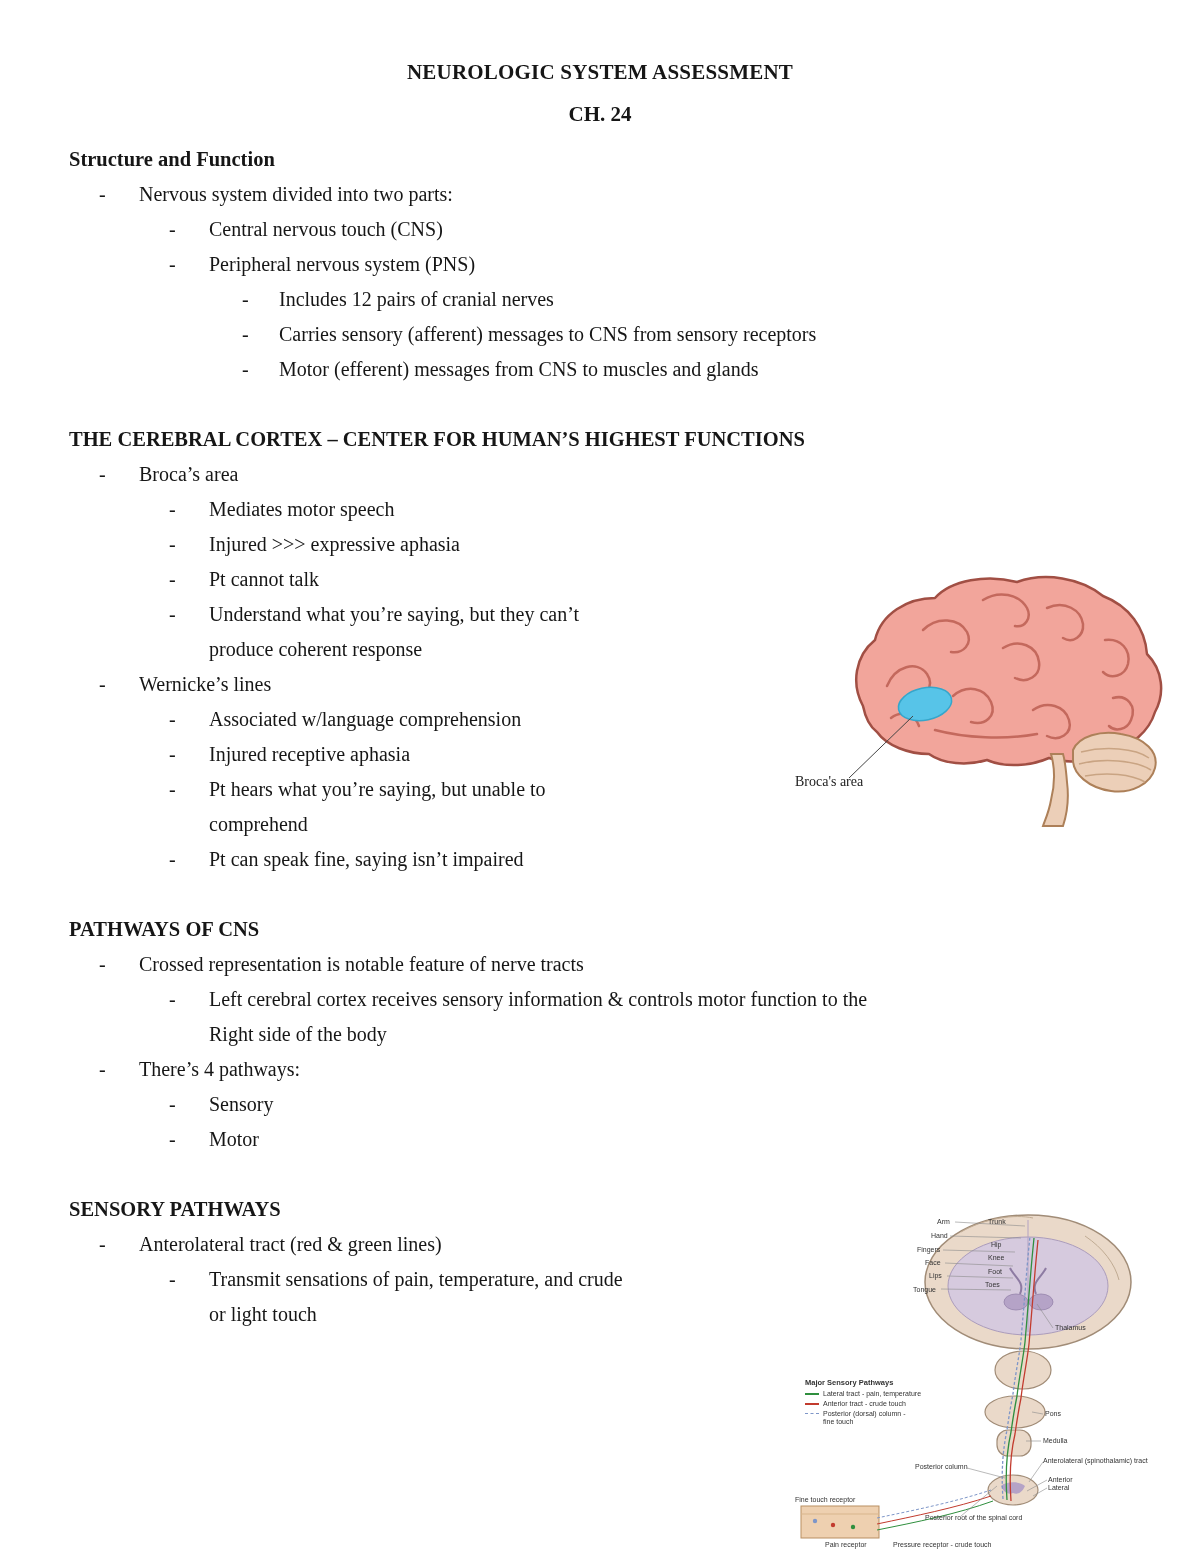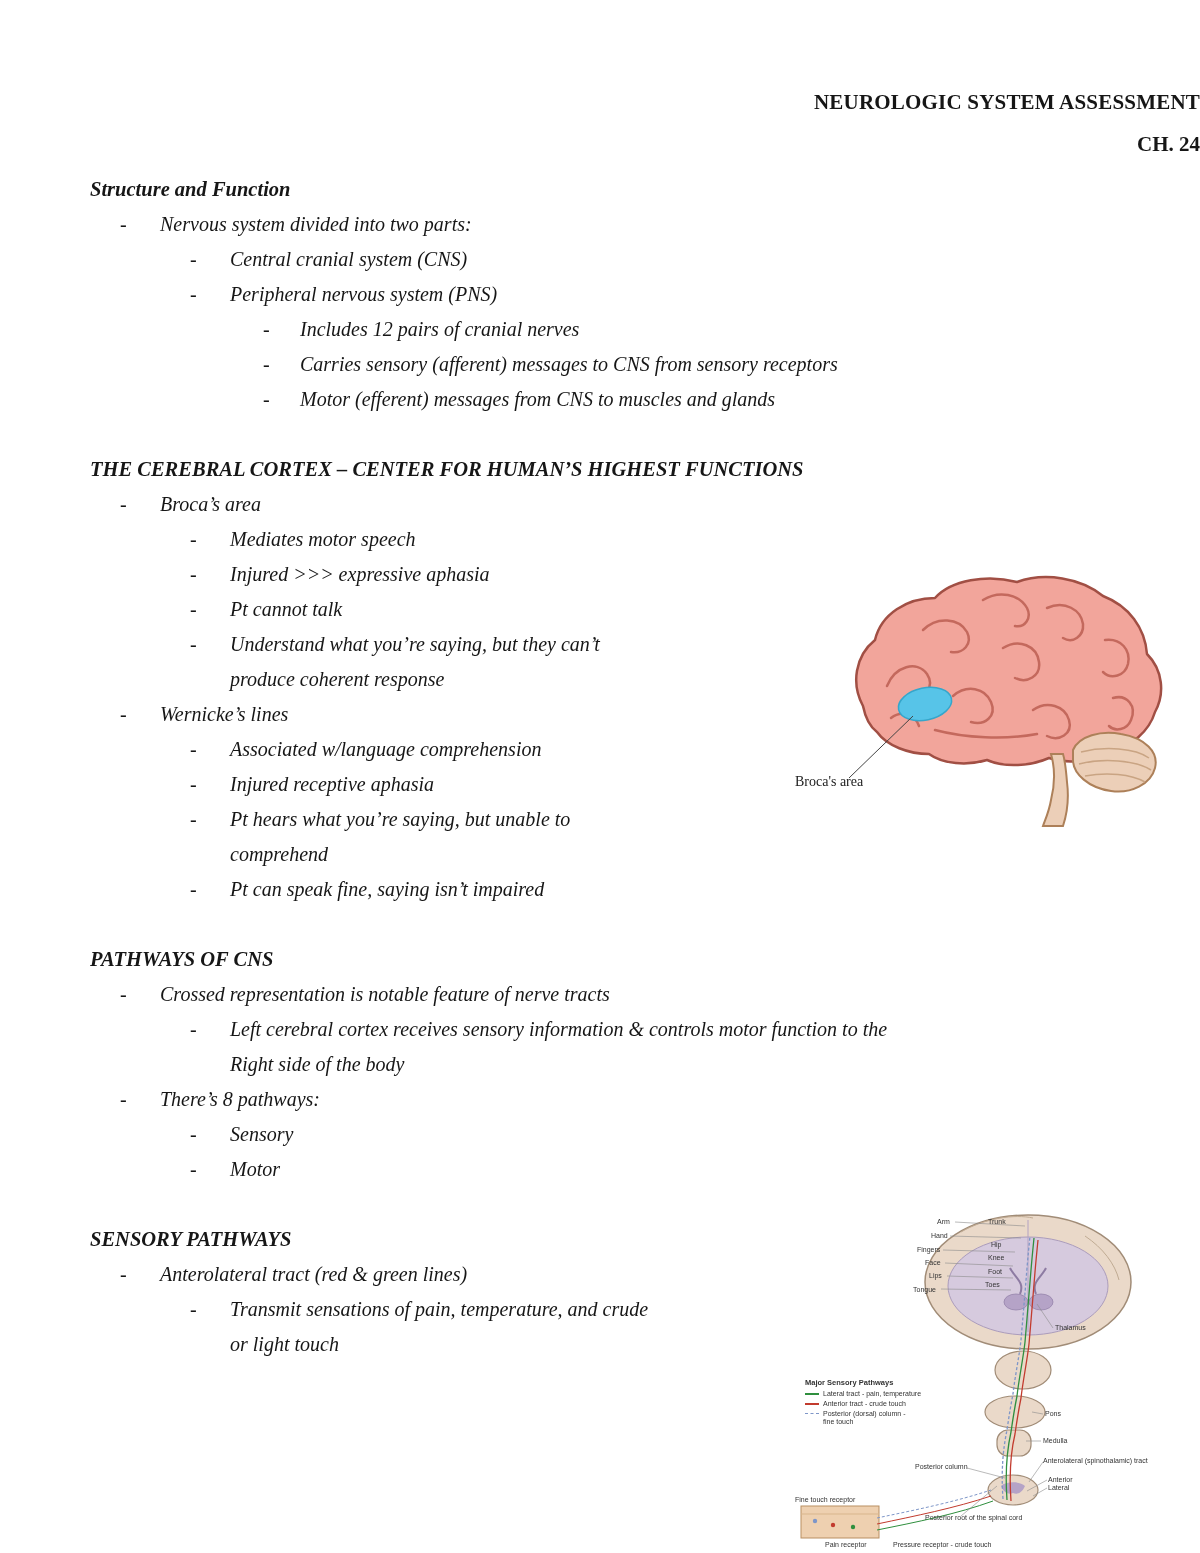--- a/index.html
+++ b/index.html
@@ -2,24 +2,24 @@
 <html><head>
 <meta charset="utf-8">
 <style>
   * { margin:0; padding:0; box-sizing:border-box; }
   html,body { background:#ffffff; }
   .page {
     position:relative; width:1200px; height:1553px; margin:0 auto;
     background:#ffffff; overflow:hidden;
     font-family:"Liberation Serif", serif; color:#161616;
   }
-  .header { padding-top:90px; text-align:right; }
+  .header { padding-top:60px; text-align:center; }
   .doc-title { font-size:21px; font-weight:700; letter-spacing:.2px; }
   .doc-subtitle { font-size:21px; font-weight:700; margin-top:17px; }
-  .content { padding-left:90px; padding-right:30px; margin-top:15px; font-size:20px;font-style:italic; }
+  .content { padding-left:69px; padding-right:30px; margin-top:15px; font-size:20px; }
   .section + .section { margin-top:35px; }
   .sec-heading { font-size:20.5px; font-weight:700; line-height:35px; }
   .bullet { display:flex; line-height:35px; }
   .bullet .dash { flex:0 0 auto; }
   .l1 { padding-left:30px; }  .l1 .dash { width:40px; }
   .l2 { padding-left:100px; } .l2 .dash { width:40px; }
   .l3 { padding-left:173px; } .l3 .dash { width:37px; }
   .prewrap { white-space:pre-line; }
 
   
@@ -64,21 +64,21 @@
   <div class="content">
 
     <div class="section">
       <div class="sec-heading">Structure and Function</div>
       <div class="bullet l1">
           <span class="dash">-</span>
           <span class="btext">Nervous system divided into two parts:</span>
         </div>
       <div class="bullet l2">
           <span class="dash">-</span>
-          <span class="btext">Central cranial system (CNS)</span>
+          <span class="btext">Central nervous touch (CNS)</span>
         </div>
       <div class="bullet l2">
           <span class="dash">-</span>
           <span class="btext">Peripheral nervous system (PNS)</span>
         </div>
       <div class="bullet l3">
           <span class="dash">-</span>
           <span class="btext">Includes 12 pairs of cranial nerves</span>
         </div>
       <div class="bullet l3">
@@ -143,21 +143,21 @@
           <span class="dash">-</span>
           <span class="btext">Crossed representation is notable feature of nerve tracts</span>
         </div>
       <div class="bullet l2">
           <span class="dash">-</span>
           <span class="btext prewrap">Left cerebral cortex receives sensory information &amp; controls motor function to the
 Right side of the body</span>
         </div>
       <div class="bullet l1">
           <span class="dash">-</span>
-          <span class="btext">There’s 8 pathways:</span>
+          <span class="btext">There’s 4 pathways:</span>
         </div>
       <div class="bullet l2">
           <span class="dash">-</span>
           <span class="btext">Sensory</span>
         </div>
       <div class="bullet l2">
           <span class="dash">-</span>
           <span class="btext">Motor</span>
         </div>
     </div>

